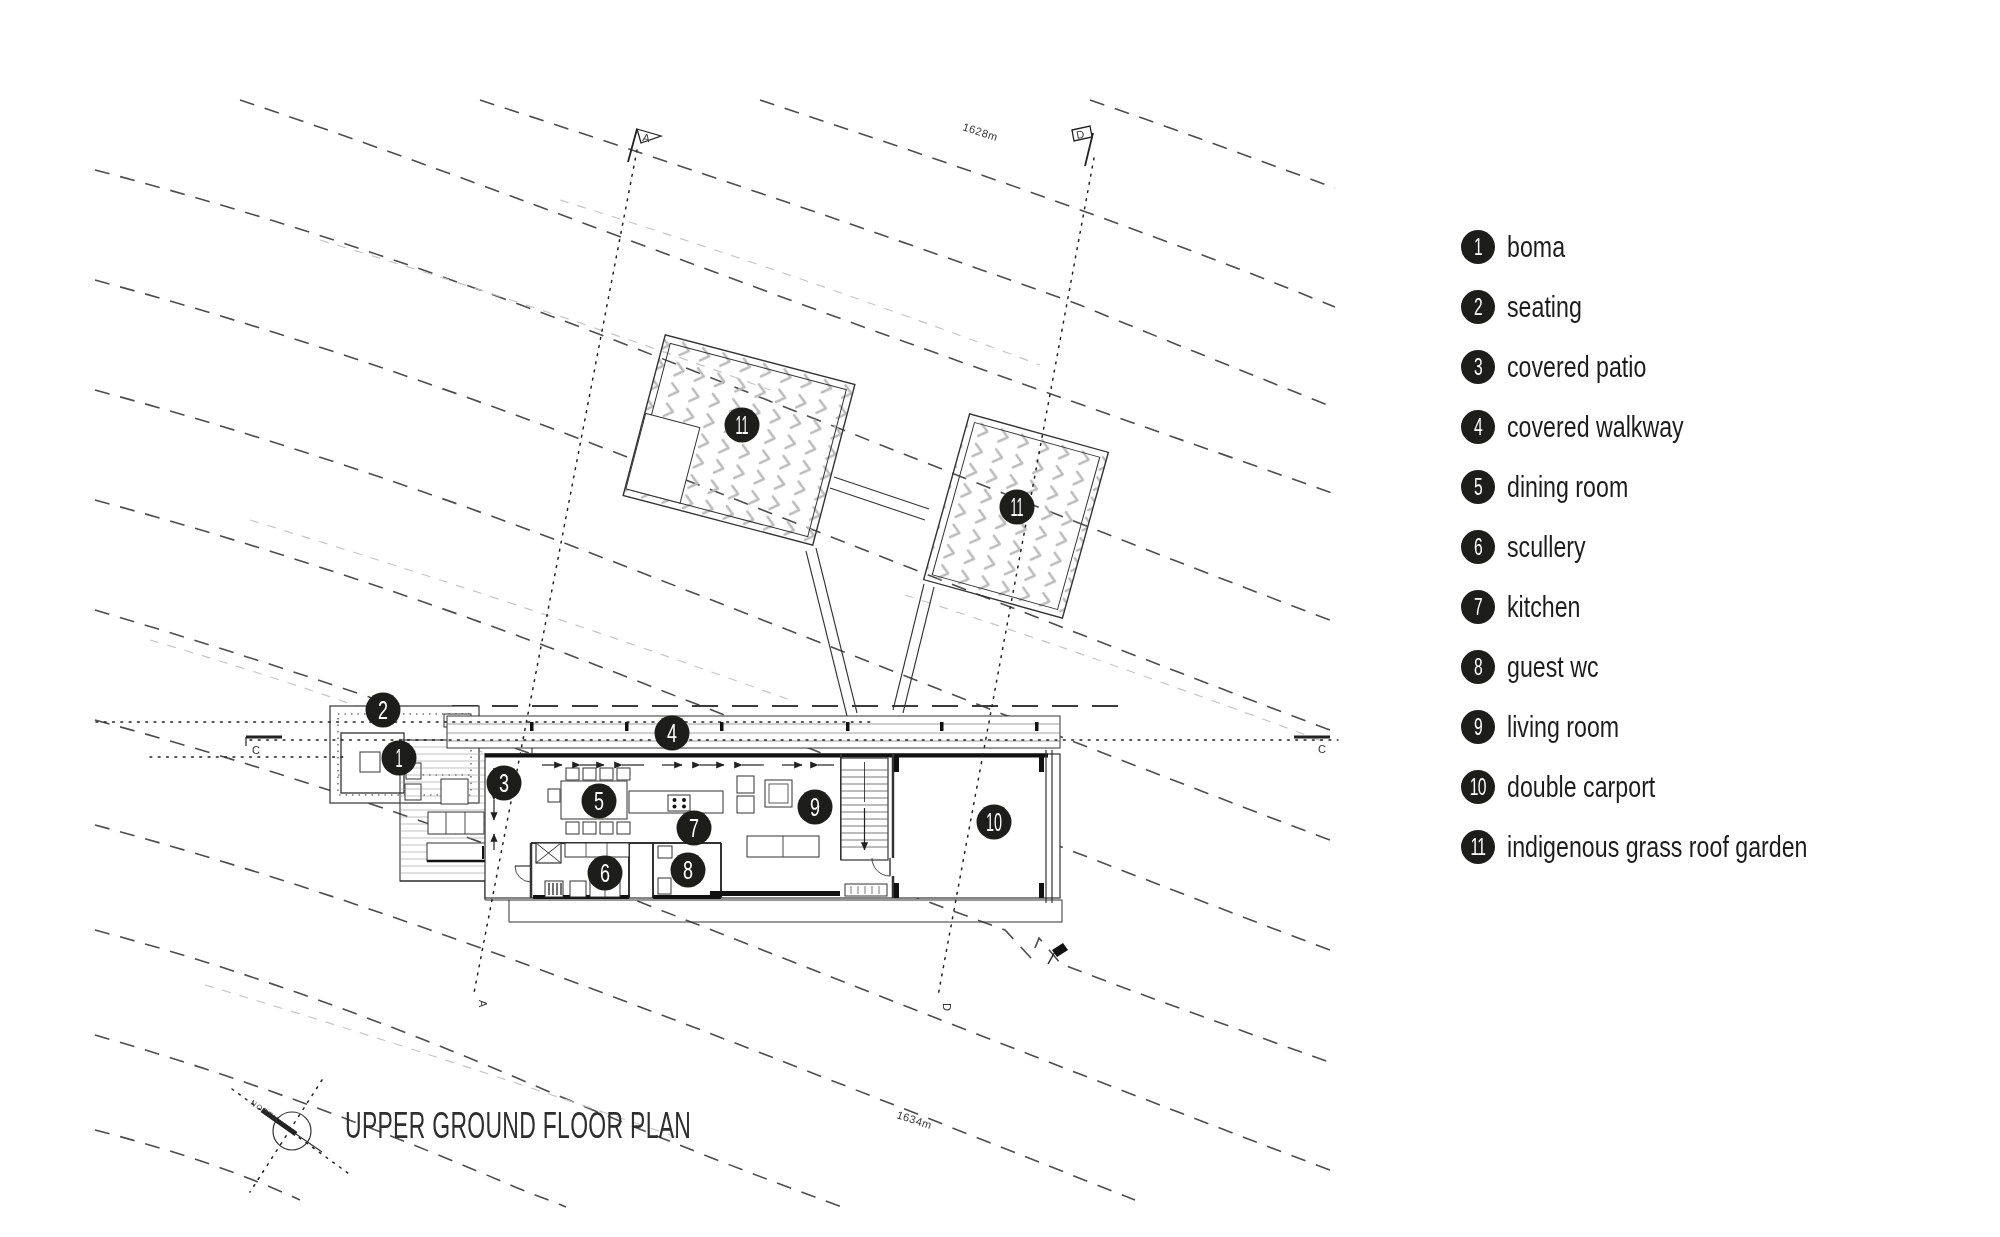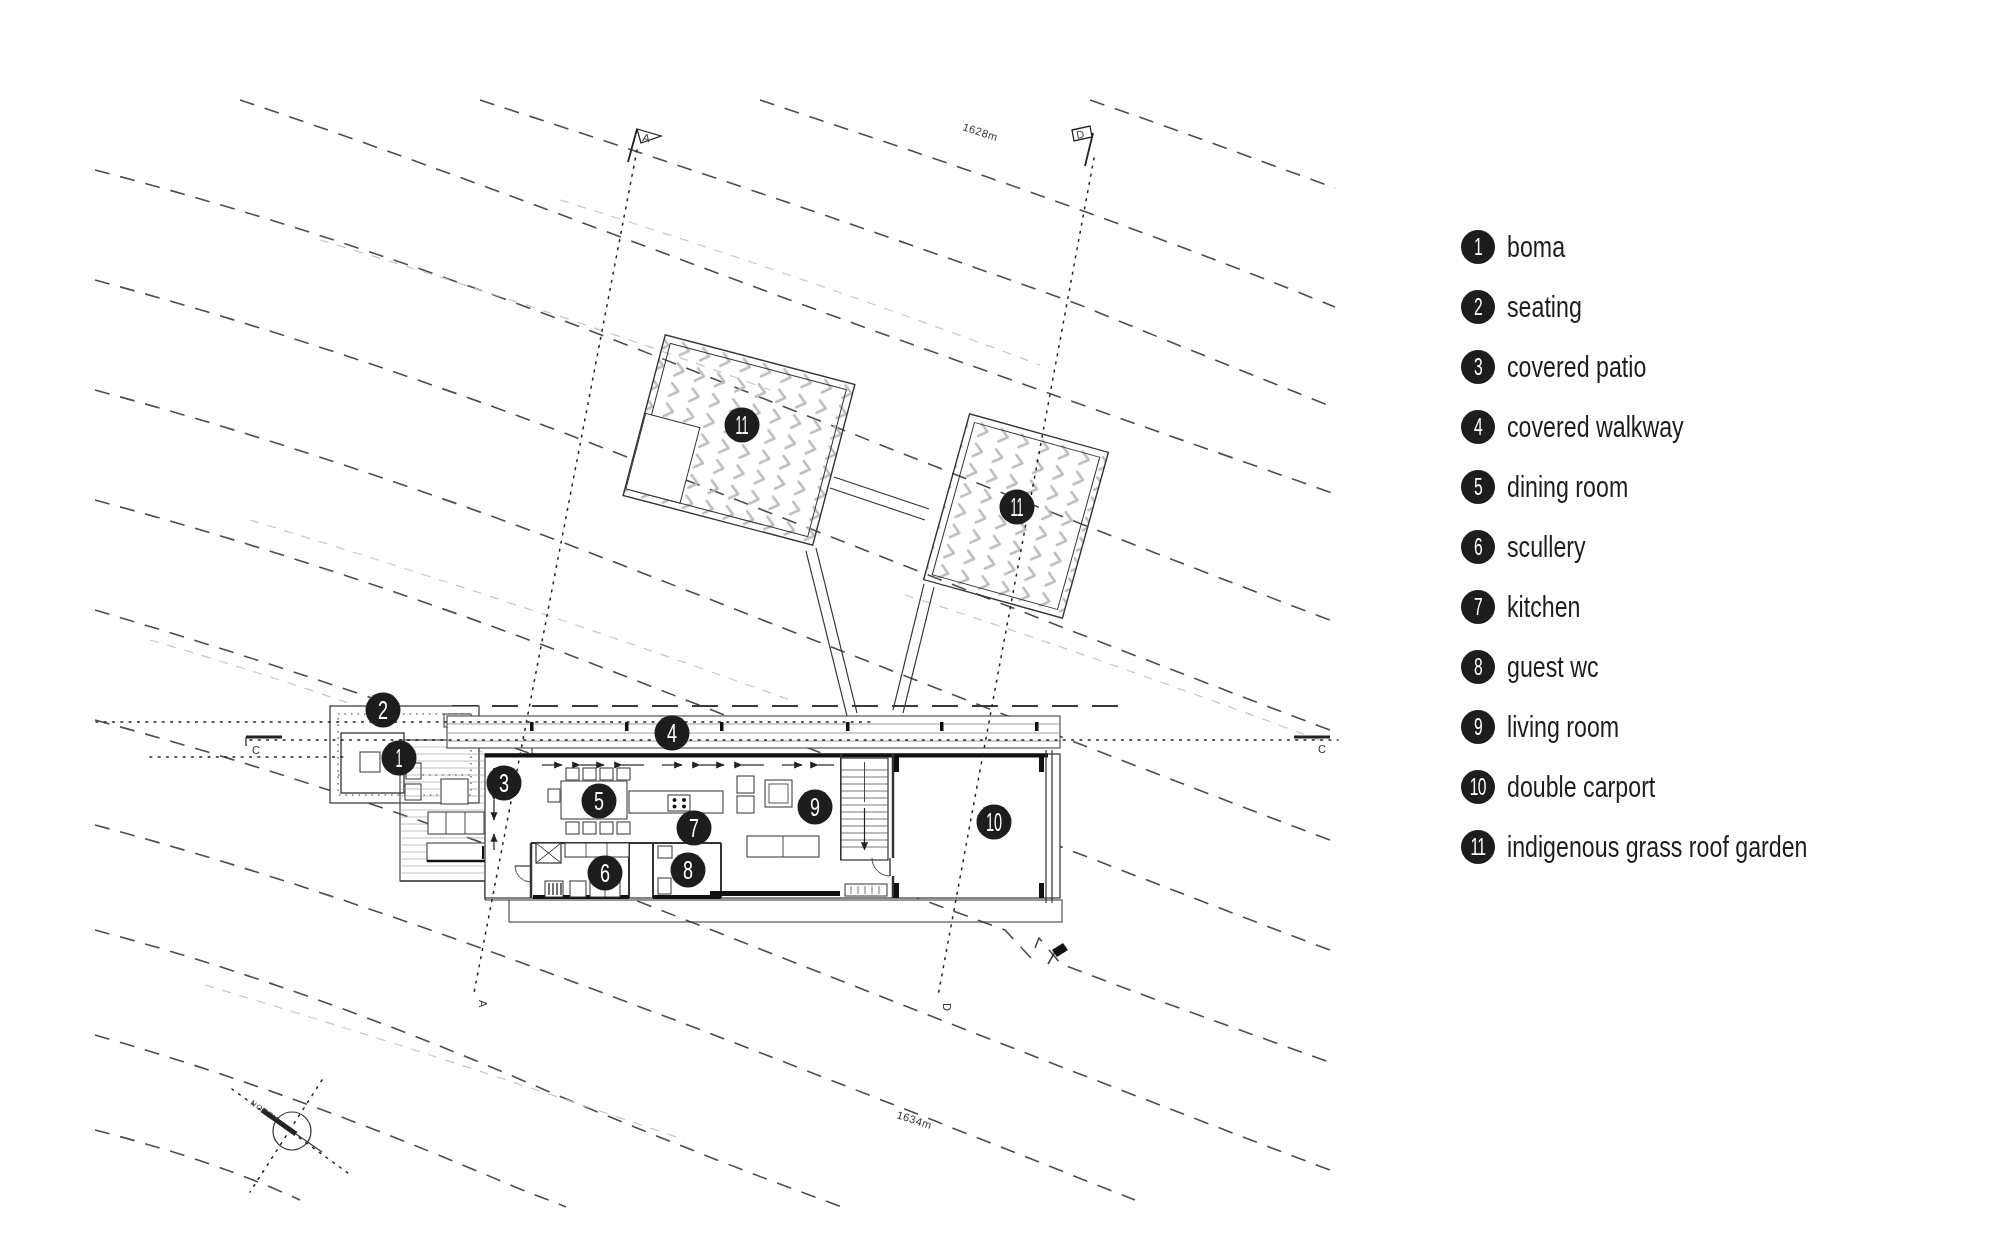--- a/index.html
+++ b/index.html
@@ -449,14 +449,17 @@
     <div class="legend-label">double carport</div>
   </div>
   <div class="legend-item">
     <div class="legend-num">
           <span>11</span>
         </div>
     <div class="legend-label">indigenous grass roof garden</div>
   </div>
 </div>
 
-
+<div class="title">
+  <span>UPPER GROUND FLOOR PLAN</span>
 </div>
 
+</div>
+
 </body></html>

